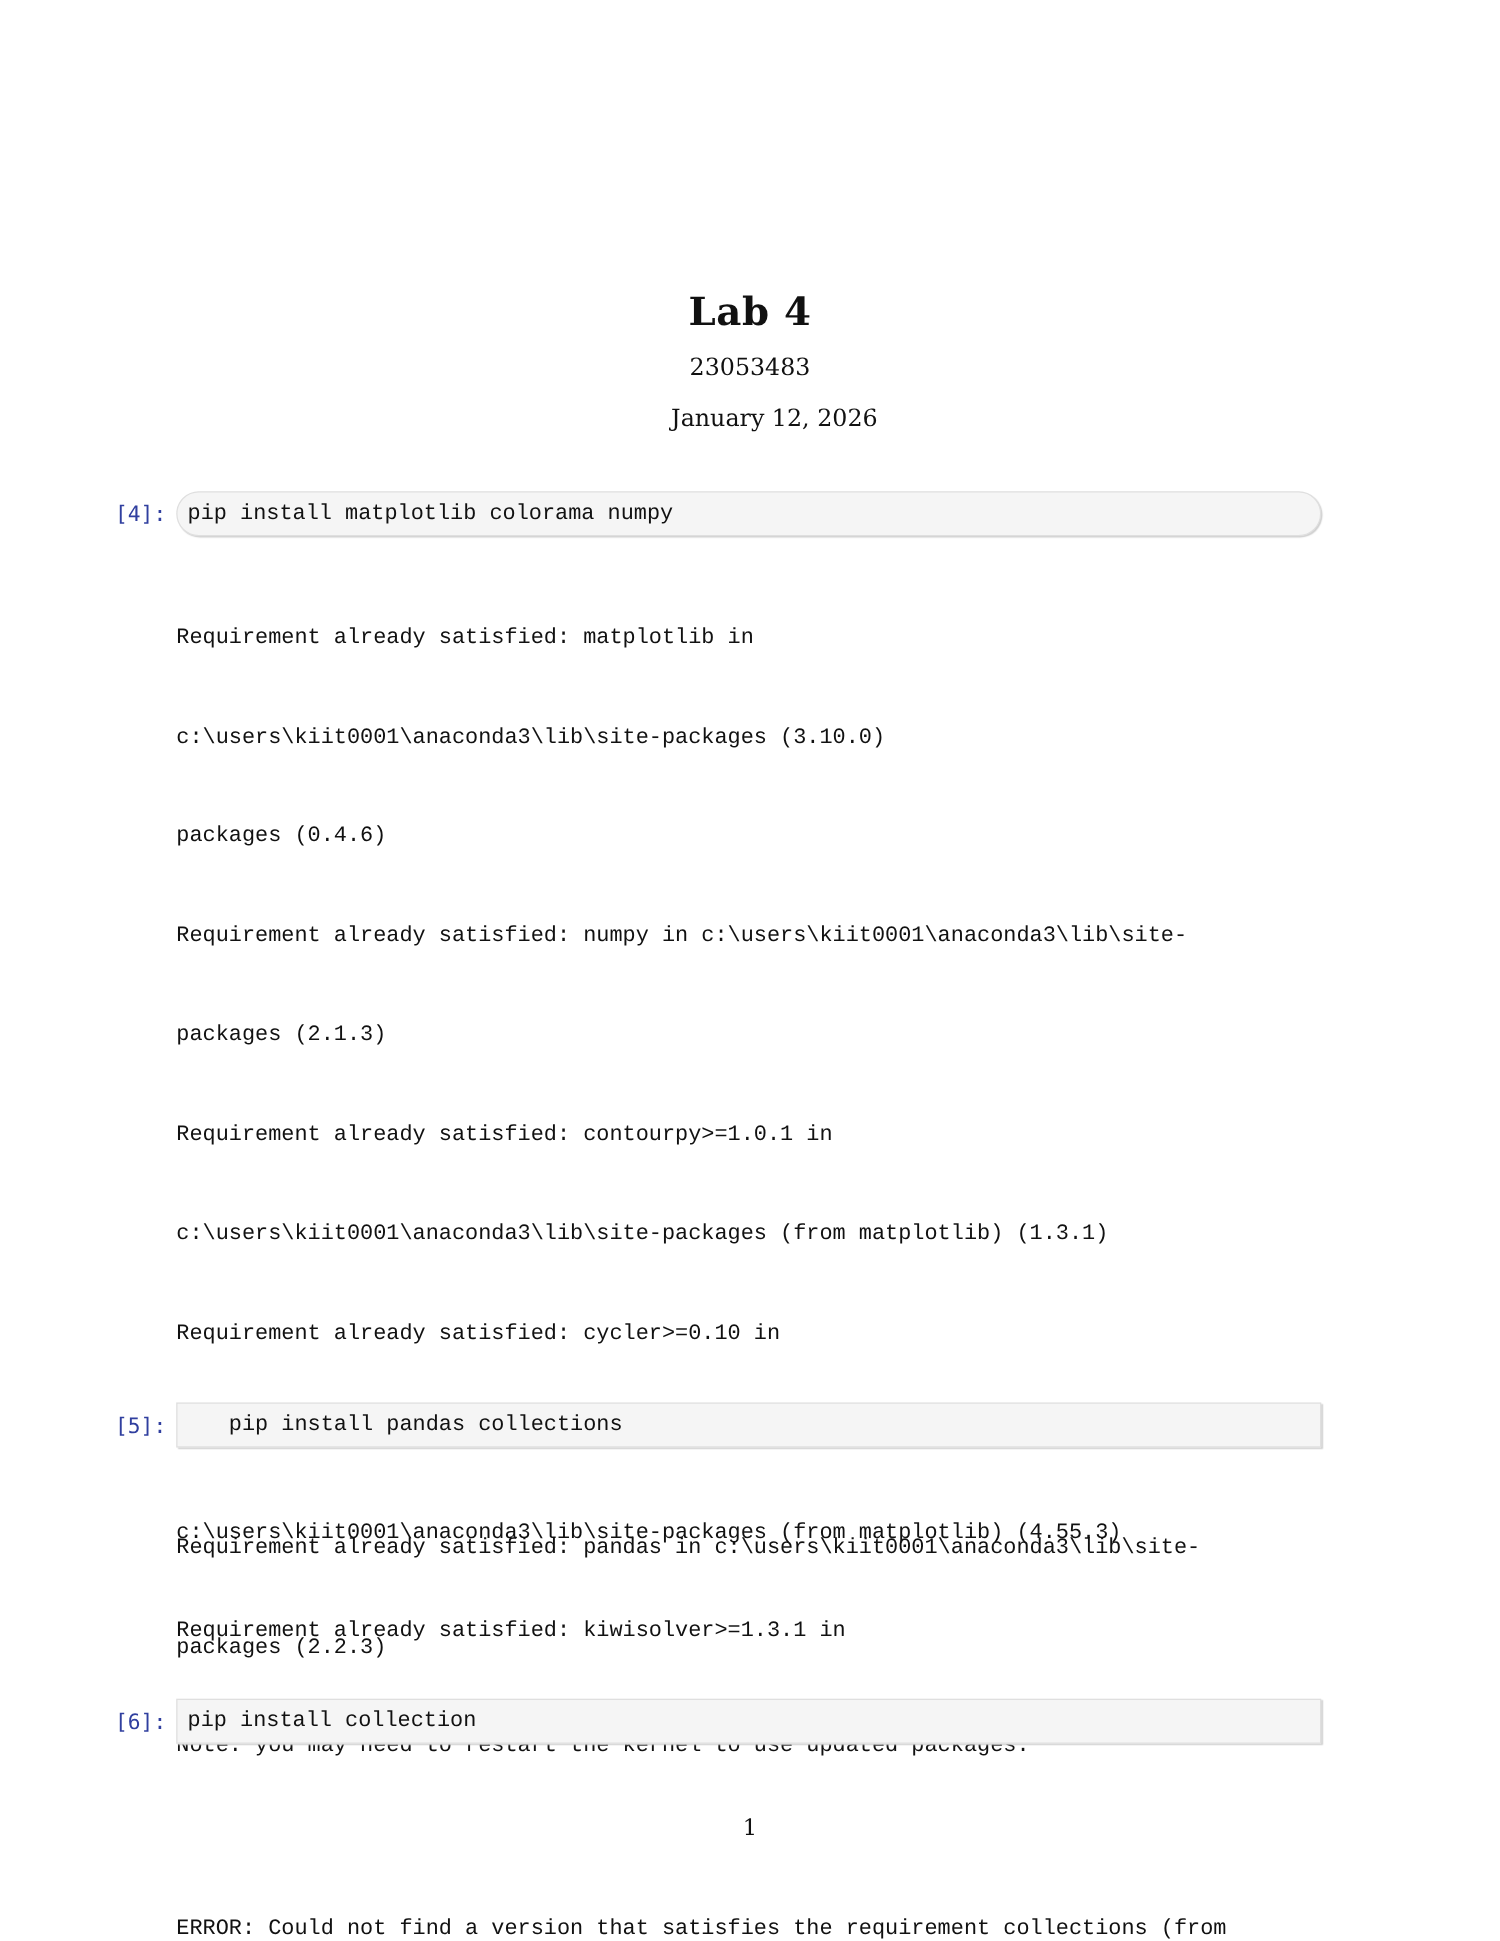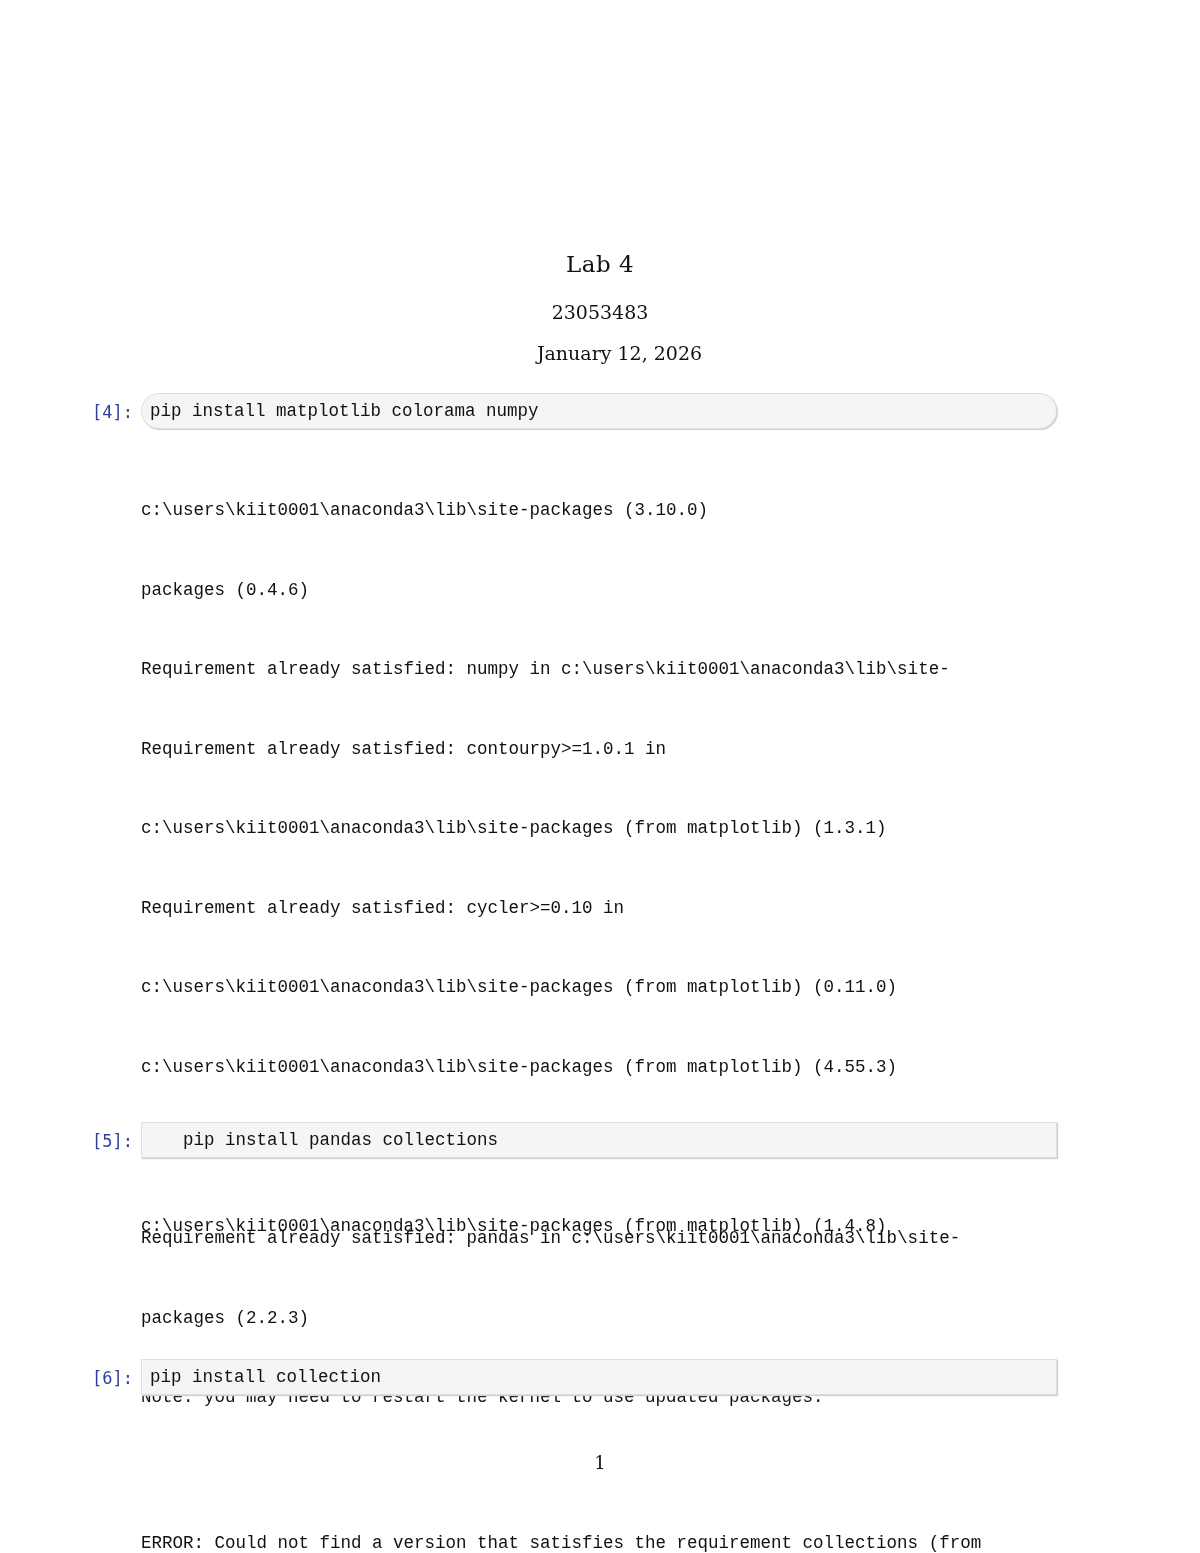--- a/index.html
+++ b/index.html
@@ -16,24 +16,24 @@
     }
     .title-block {
       position: absolute;
       left: 0;
       width: 1200px;
       top: 228px;
       text-align: center;
       font-family: "DejaVu Serif", "Liberation Serif", serif;
     }
     .doc-title {
-      font-size: 23px;
+      font-size: 31px;
       line-height: 44px;
-      margin: 14px;
-      font-weight: normal;
+      margin: 0;
+      font-weight: bold;
       letter-spacing: 0.5px;
     }
     .doc-author {
       font-size: 19px;
       line-height: 24px;
       margin-top: 10px;
     }
     .doc-date {
       font-size: 19px;
       line-height: 24px;
@@ -104,23 +104,25 @@
   <div class="doc-date">January 12, 2026</div>
 </div>
 
 <div class="cell" style="top:392px;">
   <div class="prompt">[4]:</div>
   <div class="input-box" style="top:1px;border-radius:18px;">
     <div class="input-code">pip install matplotlib colorama numpy</div>
   </div>
 </div>
 <div class="output" style="top:444px;">
+  <div class="line">Requirement already satisfied: matplotlib in</div>
   <div class="line">c:\users\kiit0001\anaconda3\lib\site-packages (3.10.0)</div>
   <div class="line">packages (0.4.6)</div>
   <div class="line">Requirement already satisfied: numpy in c:\users\kiit0001\anaconda3\lib\site-</div>
+  <div class="line">packages (2.1.3)</div>
   <div class="line">Requirement already satisfied: contourpy&gt;=1.0.1 in</div>
   <div class="line">c:\users\kiit0001\anaconda3\lib\site-packages (from matplotlib) (1.3.1)</div>
   <div class="line">Requirement already satisfied: cycler&gt;=0.10 in</div>
   <div class="line">c:\users\kiit0001\anaconda3\lib\site-packages (from matplotlib) (0.11.0)</div>
   <div class="line">c:\users\kiit0001\anaconda3\lib\site-packages (from matplotlib) (4.55.3)</div>
   <div class="line">Requirement already satisfied: kiwisolver&gt;=1.3.1 in</div>
   <div class="line">c:\users\kiit0001\anaconda3\lib\site-packages (from matplotlib) (1.4.8)</div>
   
   
   

